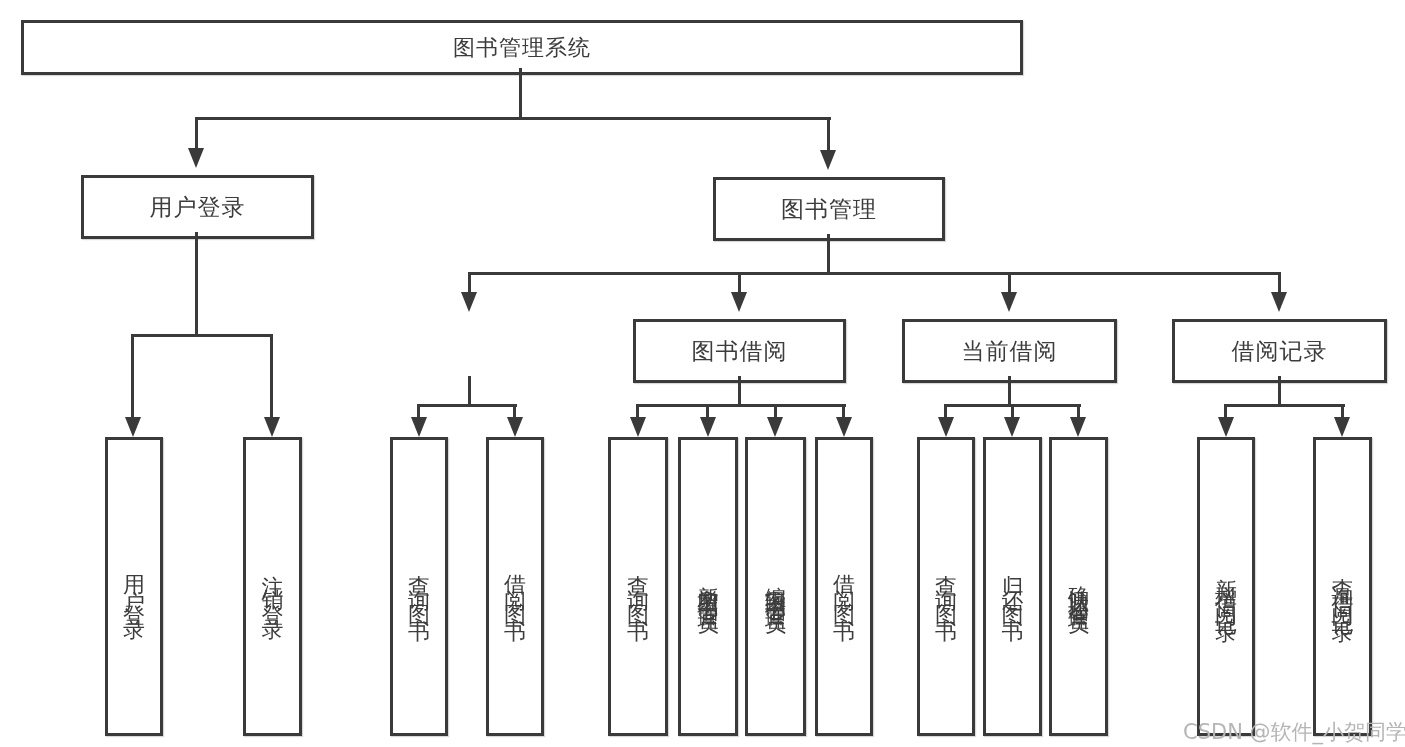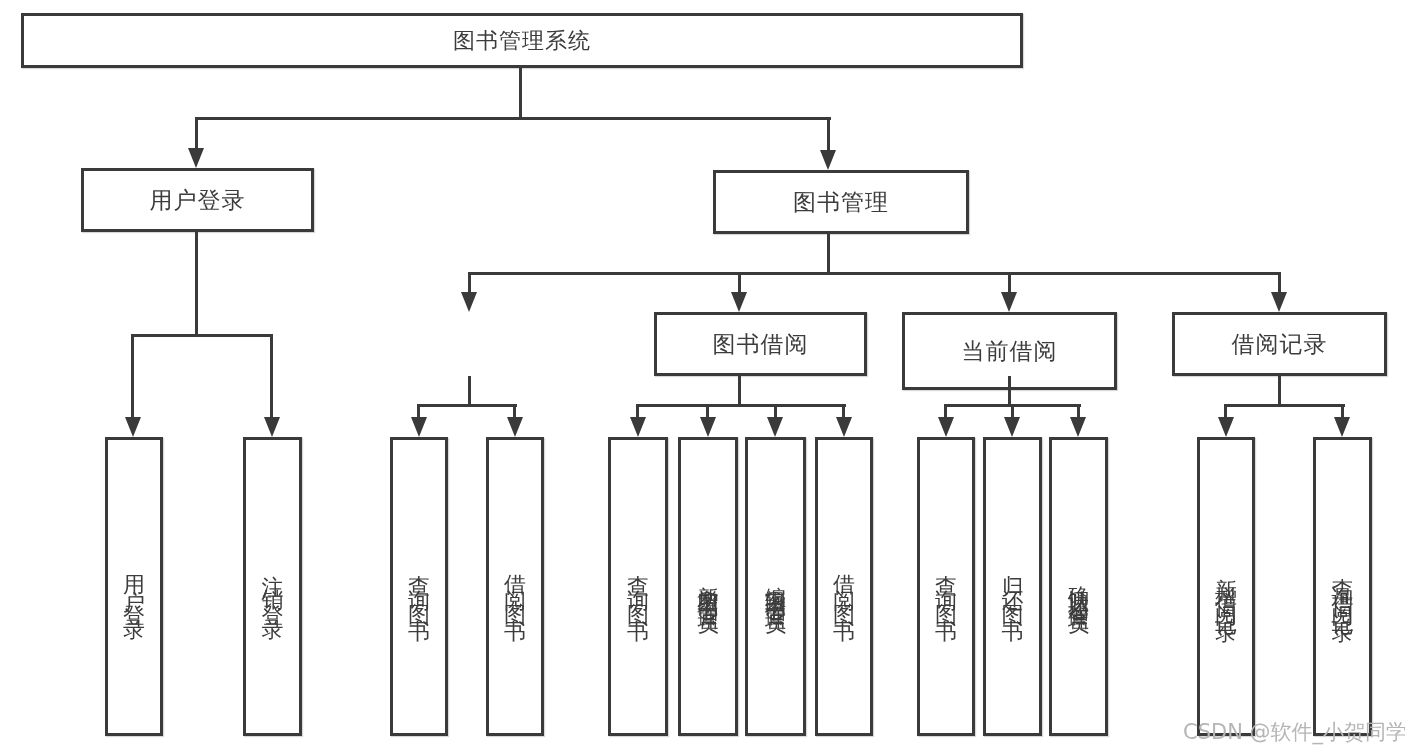--- a/index.html
+++ b/index.html
@@ -16,20 +16,21 @@
     position: absolute;
     border: 3px solid #3a3a3a;
     background: #ffffff;
     display: flex;
     align-items: center;
     justify-content: center;
     color: #3c3c3c;
     font-size: 23px;
     letter-spacing: 1px;
     box-shadow: 1px 1px 1px rgba(0,0,0,0.15);
+    margin-top: 7px;
   }
   .node.root { font-size: 22px; }
   .leaf {
     position: absolute;
     top: 437px;
     height: 299px;
     border: 3px solid #3a3a3a;
     background: #ffffff;
     display: flex;
     align-items: center;
@@ -66,26 +67,26 @@
 </style>
 </head>
 <body>
 
 <div id="stage">
 
   <div class="node root" style="left:21px; top:13px; width:1002px; height:55px;">图书管理系统</div>
 
   <div class="node" style="left:81px; top:168px; width:233px; height:64px;">用户登录</div>
 
-  <div class="node" style="left:713px; top:170px; width:256px; height:64px;">图书管理</div>
+  <div class="node" style="left:713px; top:170px; width:232px; height:64px;">图书管理</div>
 
 
-  <div class="node" style="left:654px; top:312px; width:213px; height:64px;">图书借阅</div>
+  <div class="node" style="left:633px; top:312px; width:213px; height:64px;">图书借阅</div>
 
-  <div class="node" style="left:902px; top:312px; width:215px; height:78px;">当前借阅</div>
+  <div class="node" style="left:902px; top:312px; width:215px; height:64px;">当前借阅</div>
 
   <div class="node" style="left:1172px; top:312px; width:215px; height:64px;">借阅记录</div>
 
   <div class="leaf ls4" style="left:105px; width:58px;">
     <span>用户登录</span>
   </div>
   <div class="leaf ls4" style="left:243px; width:59px;">
     <span>注销登录</span>
   </div>
 

